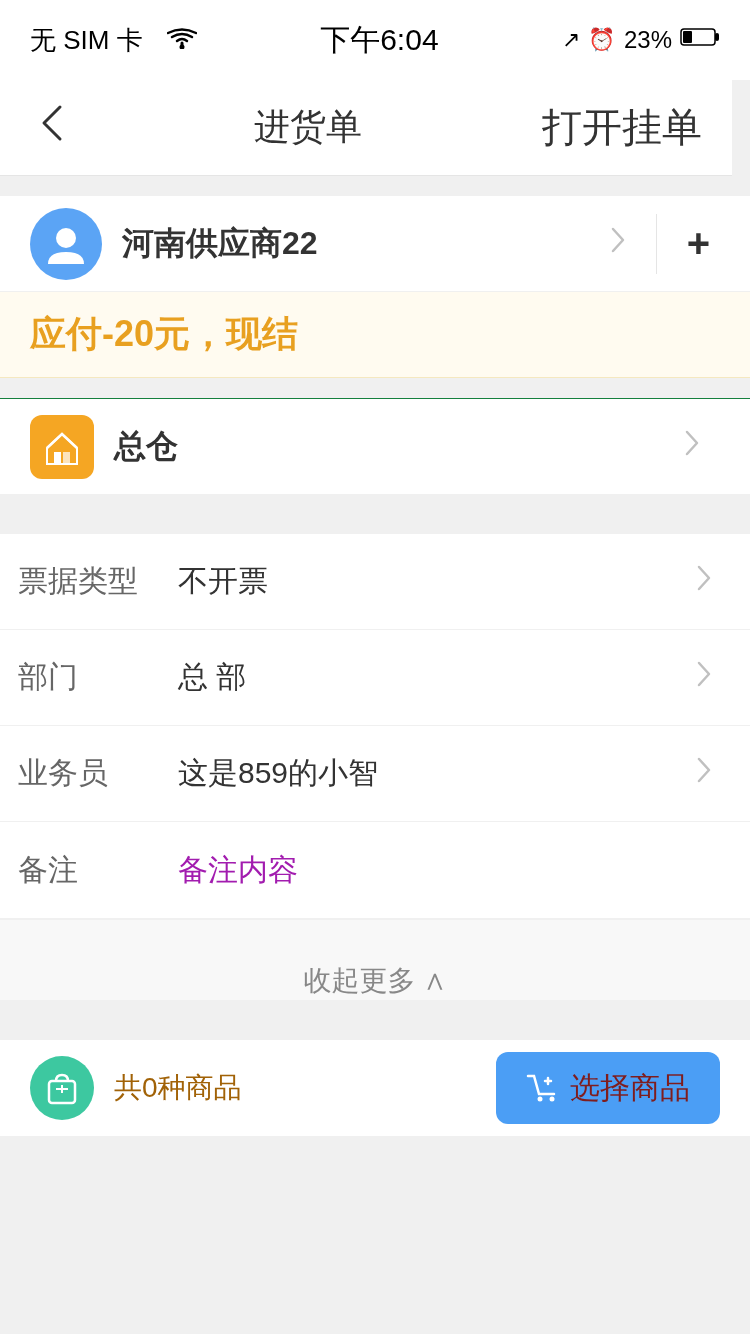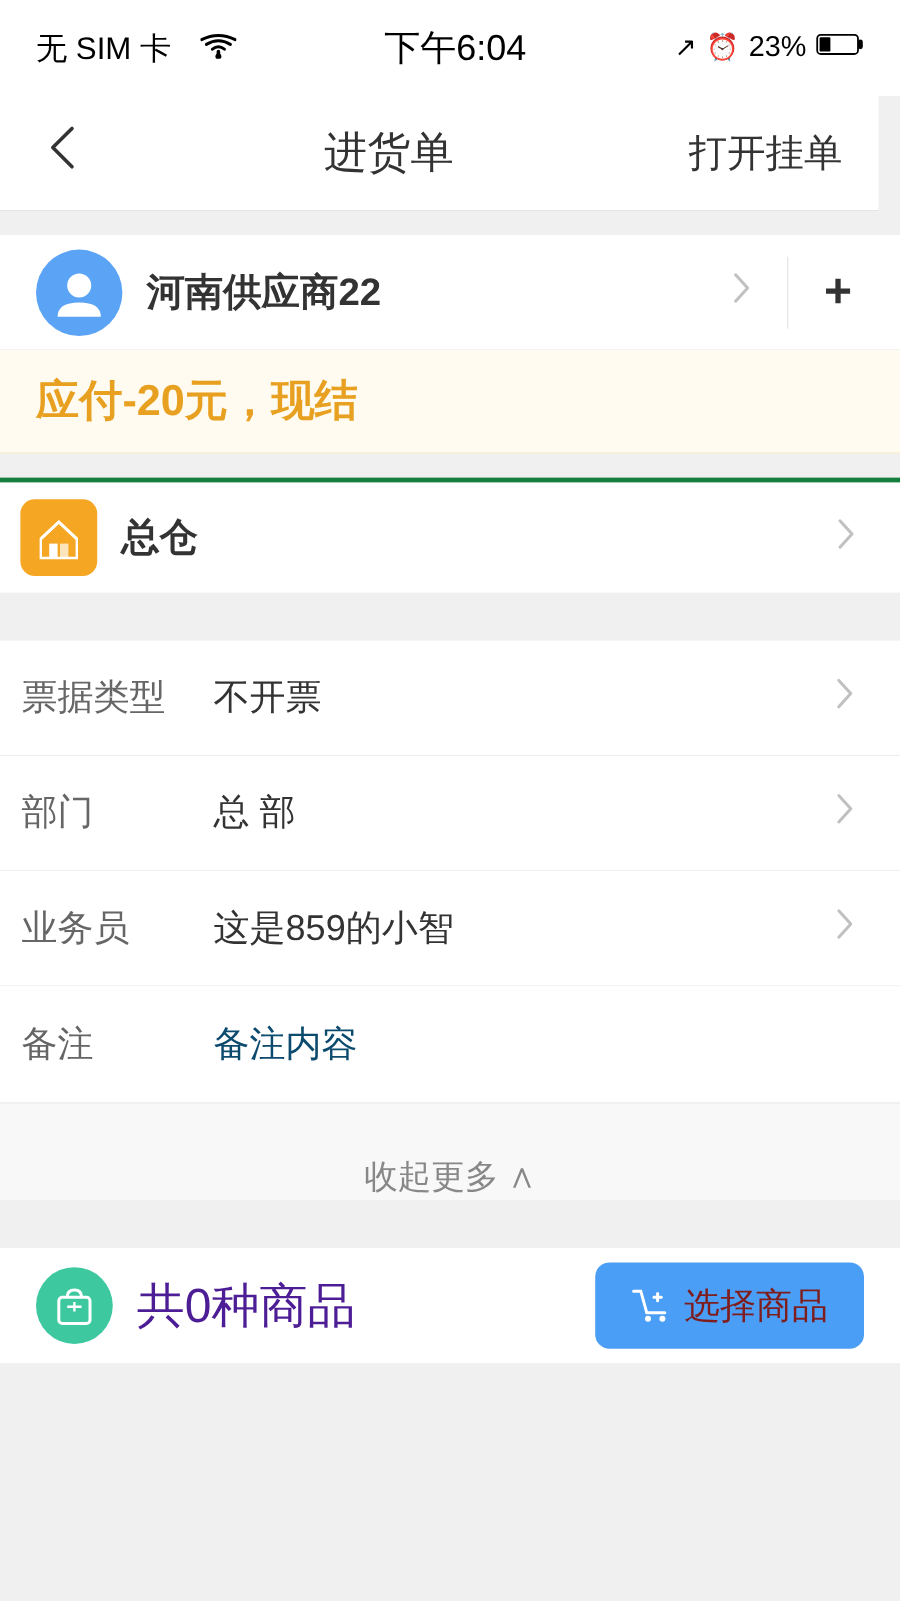--- a/index.html
+++ b/index.html
@@ -58,21 +58,21 @@
       color: #333;
       cursor: pointer;
       padding: 10px;
     }
     .nav-title {
       font-size: 36px;
       font-weight: 500;
       color: #333;
     }
     .nav-action {
-      font-size: 32px;
+      font-size: 40px;
       color: #333;
       cursor: pointer;
     }
 
     
     .section-gap {
       height: 20px;
       background: #f0f0f0;
     }
 
@@ -133,24 +133,24 @@
       padding: 18px 30px;
       font-size: 36px;
       color: #e8a020;
       border-bottom: 1px solid #f5e8c0;
     }
 
     
     .warehouse-row {
       display: flex;
       align-items: center;
-      padding: 0 17px;
+      padding: 0 30px;
       height: 96px;
       background: #fff;
-      border-top: 4px solid #15803d;
+      border-top: 1px solid #15803d;
     }
     .warehouse-icon {
       width: 64px;
       height: 64px;
       border-radius: 12px;
       background: #f5a623;
       display: flex;
       align-items: center;
       justify-content: center;
       margin-right: 20px;
@@ -184,21 +184,21 @@
       width: 140px;
       flex-shrink: 0;
     }
     .form-value {
       flex: 1;
       font-size: 30px;
       color: #333;
       padding-left: 20px;
     }
     .form-value.placeholder {
-      color: #0c4a6e;
+      color: #a21caf;
     }
 
     
     .collapse-row {
       background: #f8f8f8;
       height: 80px;
       display: flex;
       align-items: flex-end;
       justify-content: center;
       font-size: 28px;
@@ -222,22 +222,22 @@
       border-radius: 50%;
       background: #3dc8a0;
       display: flex;
       align-items: center;
       justify-content: center;
       margin-right: 20px;
       flex-shrink: 0;
     }
     .product-count {
       flex: 1;
-      font-size: 40px;
-      color: #4c1d95;
+      font-size: 28px;
+      color: #a16207;
     }
     .select-btn {
       background: #4b9ef5;
       border-radius: 12px;
       height: 72px;
       padding: 0 30px;
       display: flex;
       align-items: center;
       gap: 10px;
       font-size: 30px;

